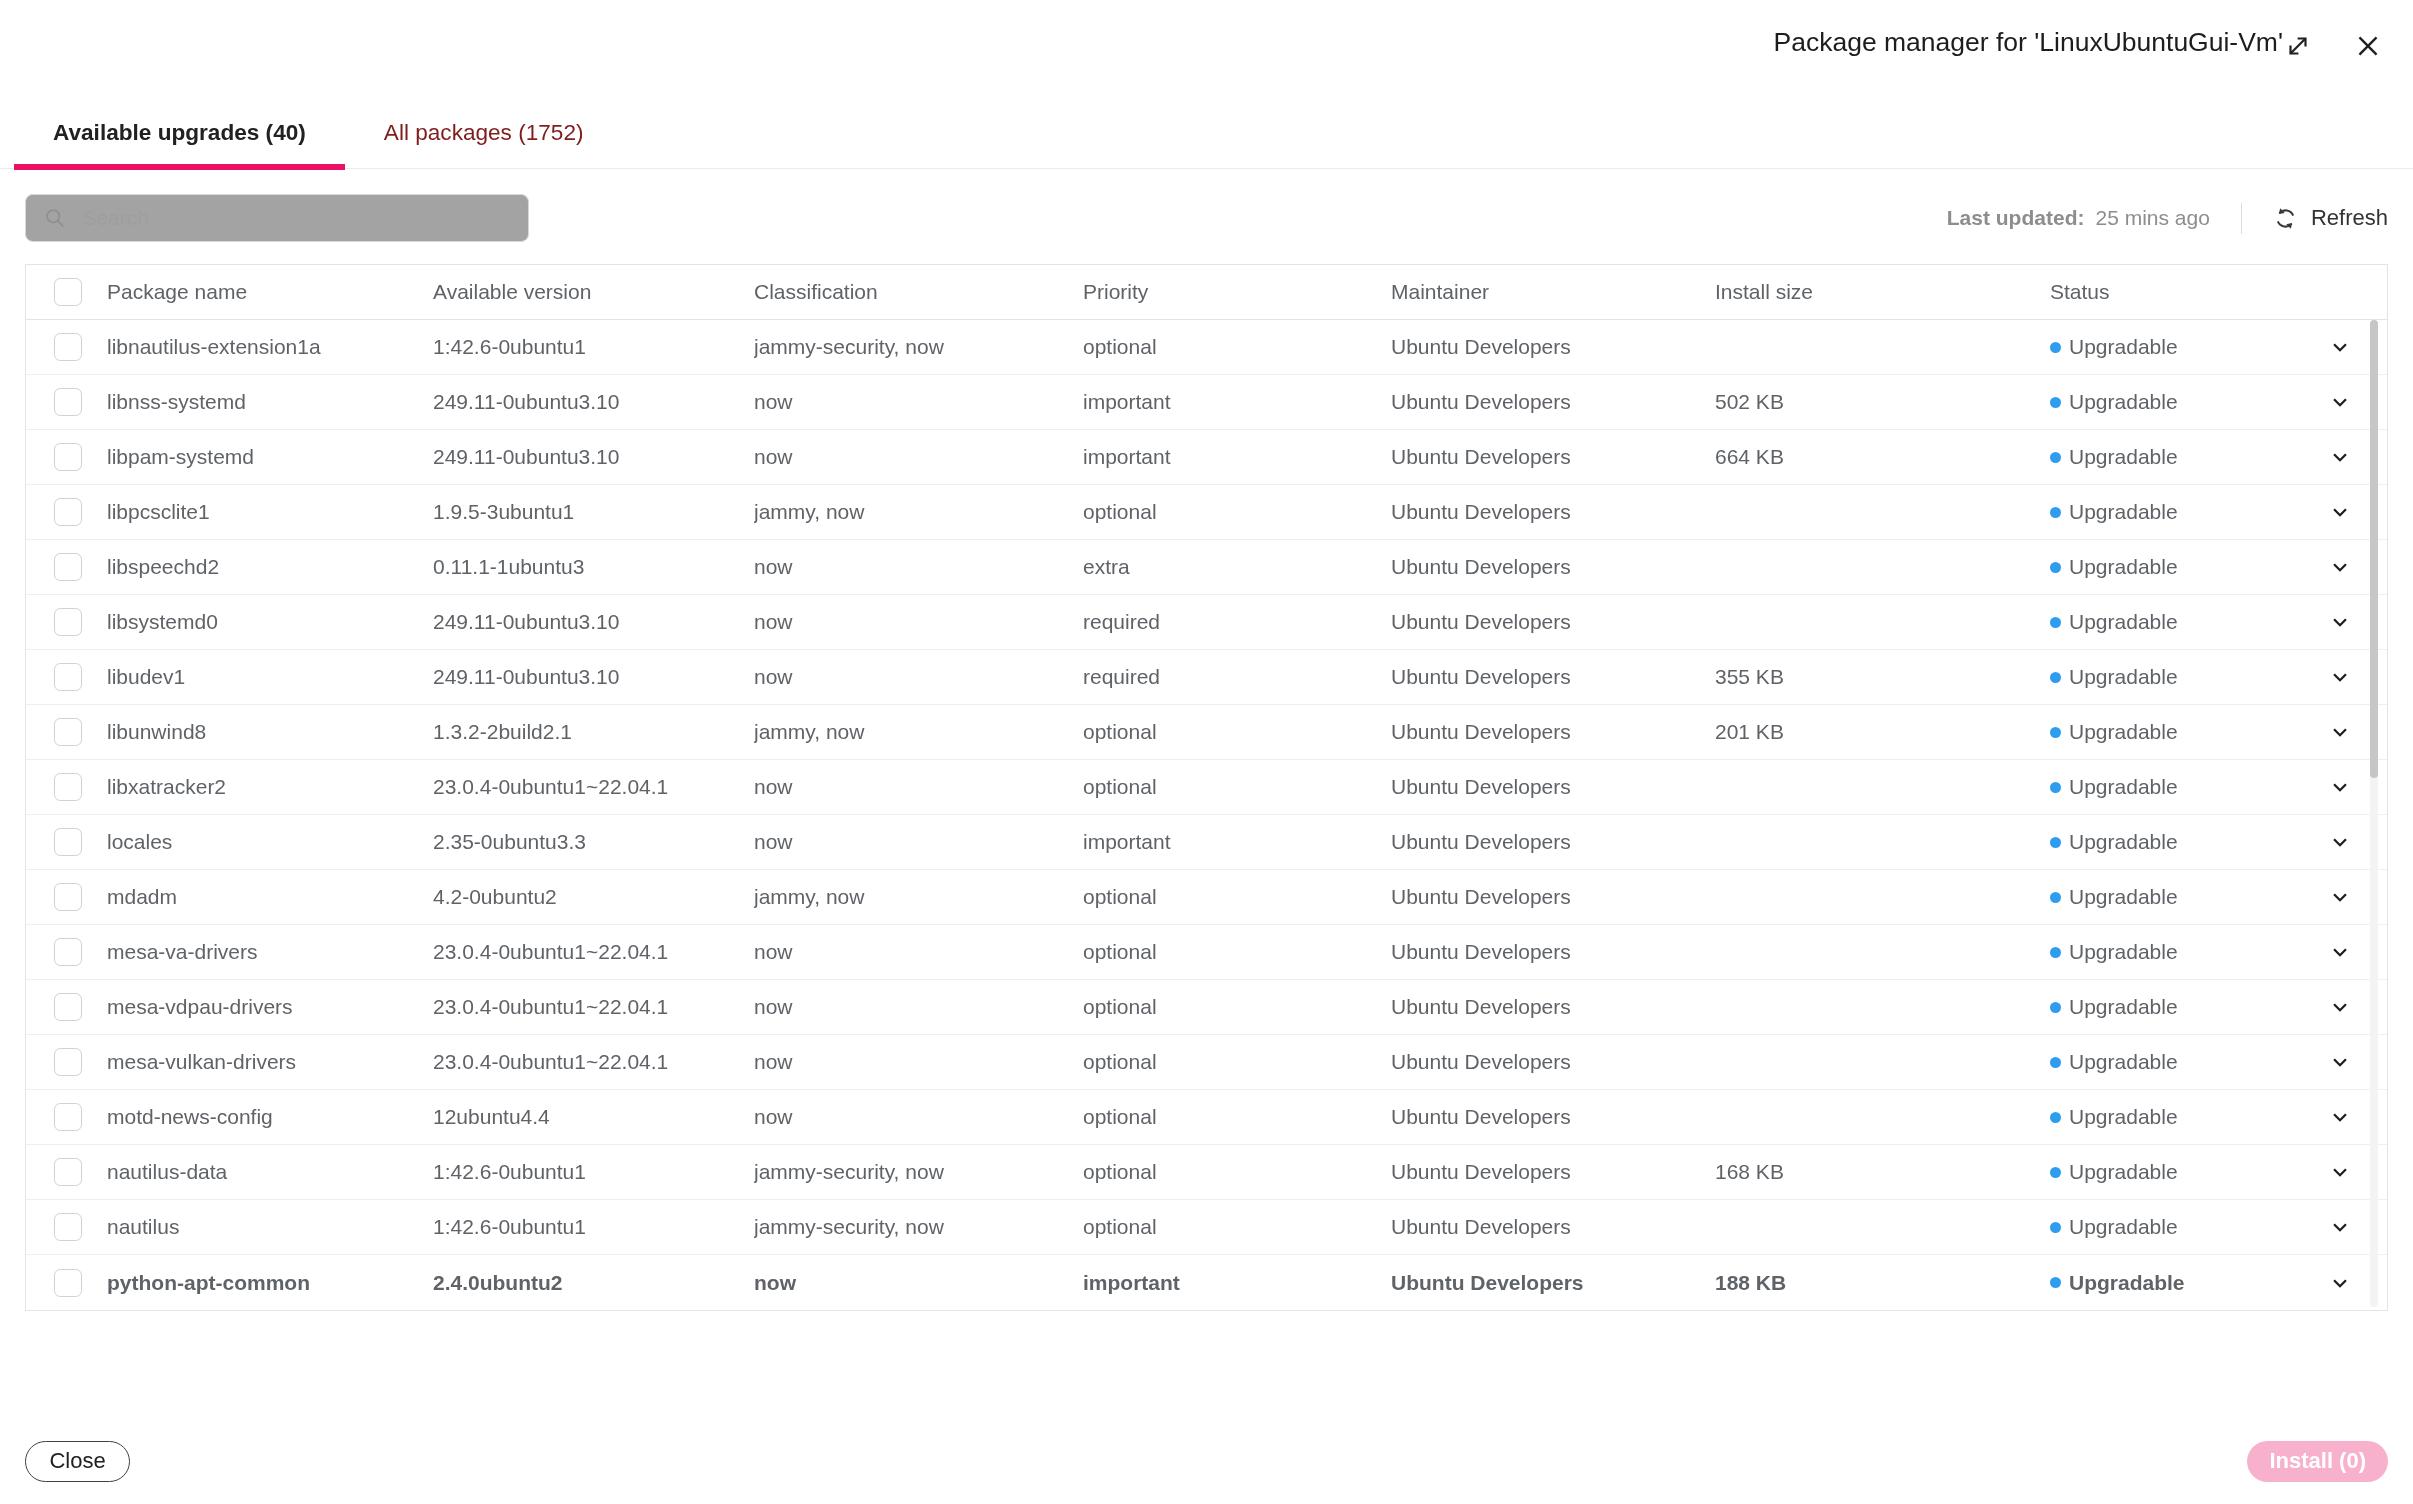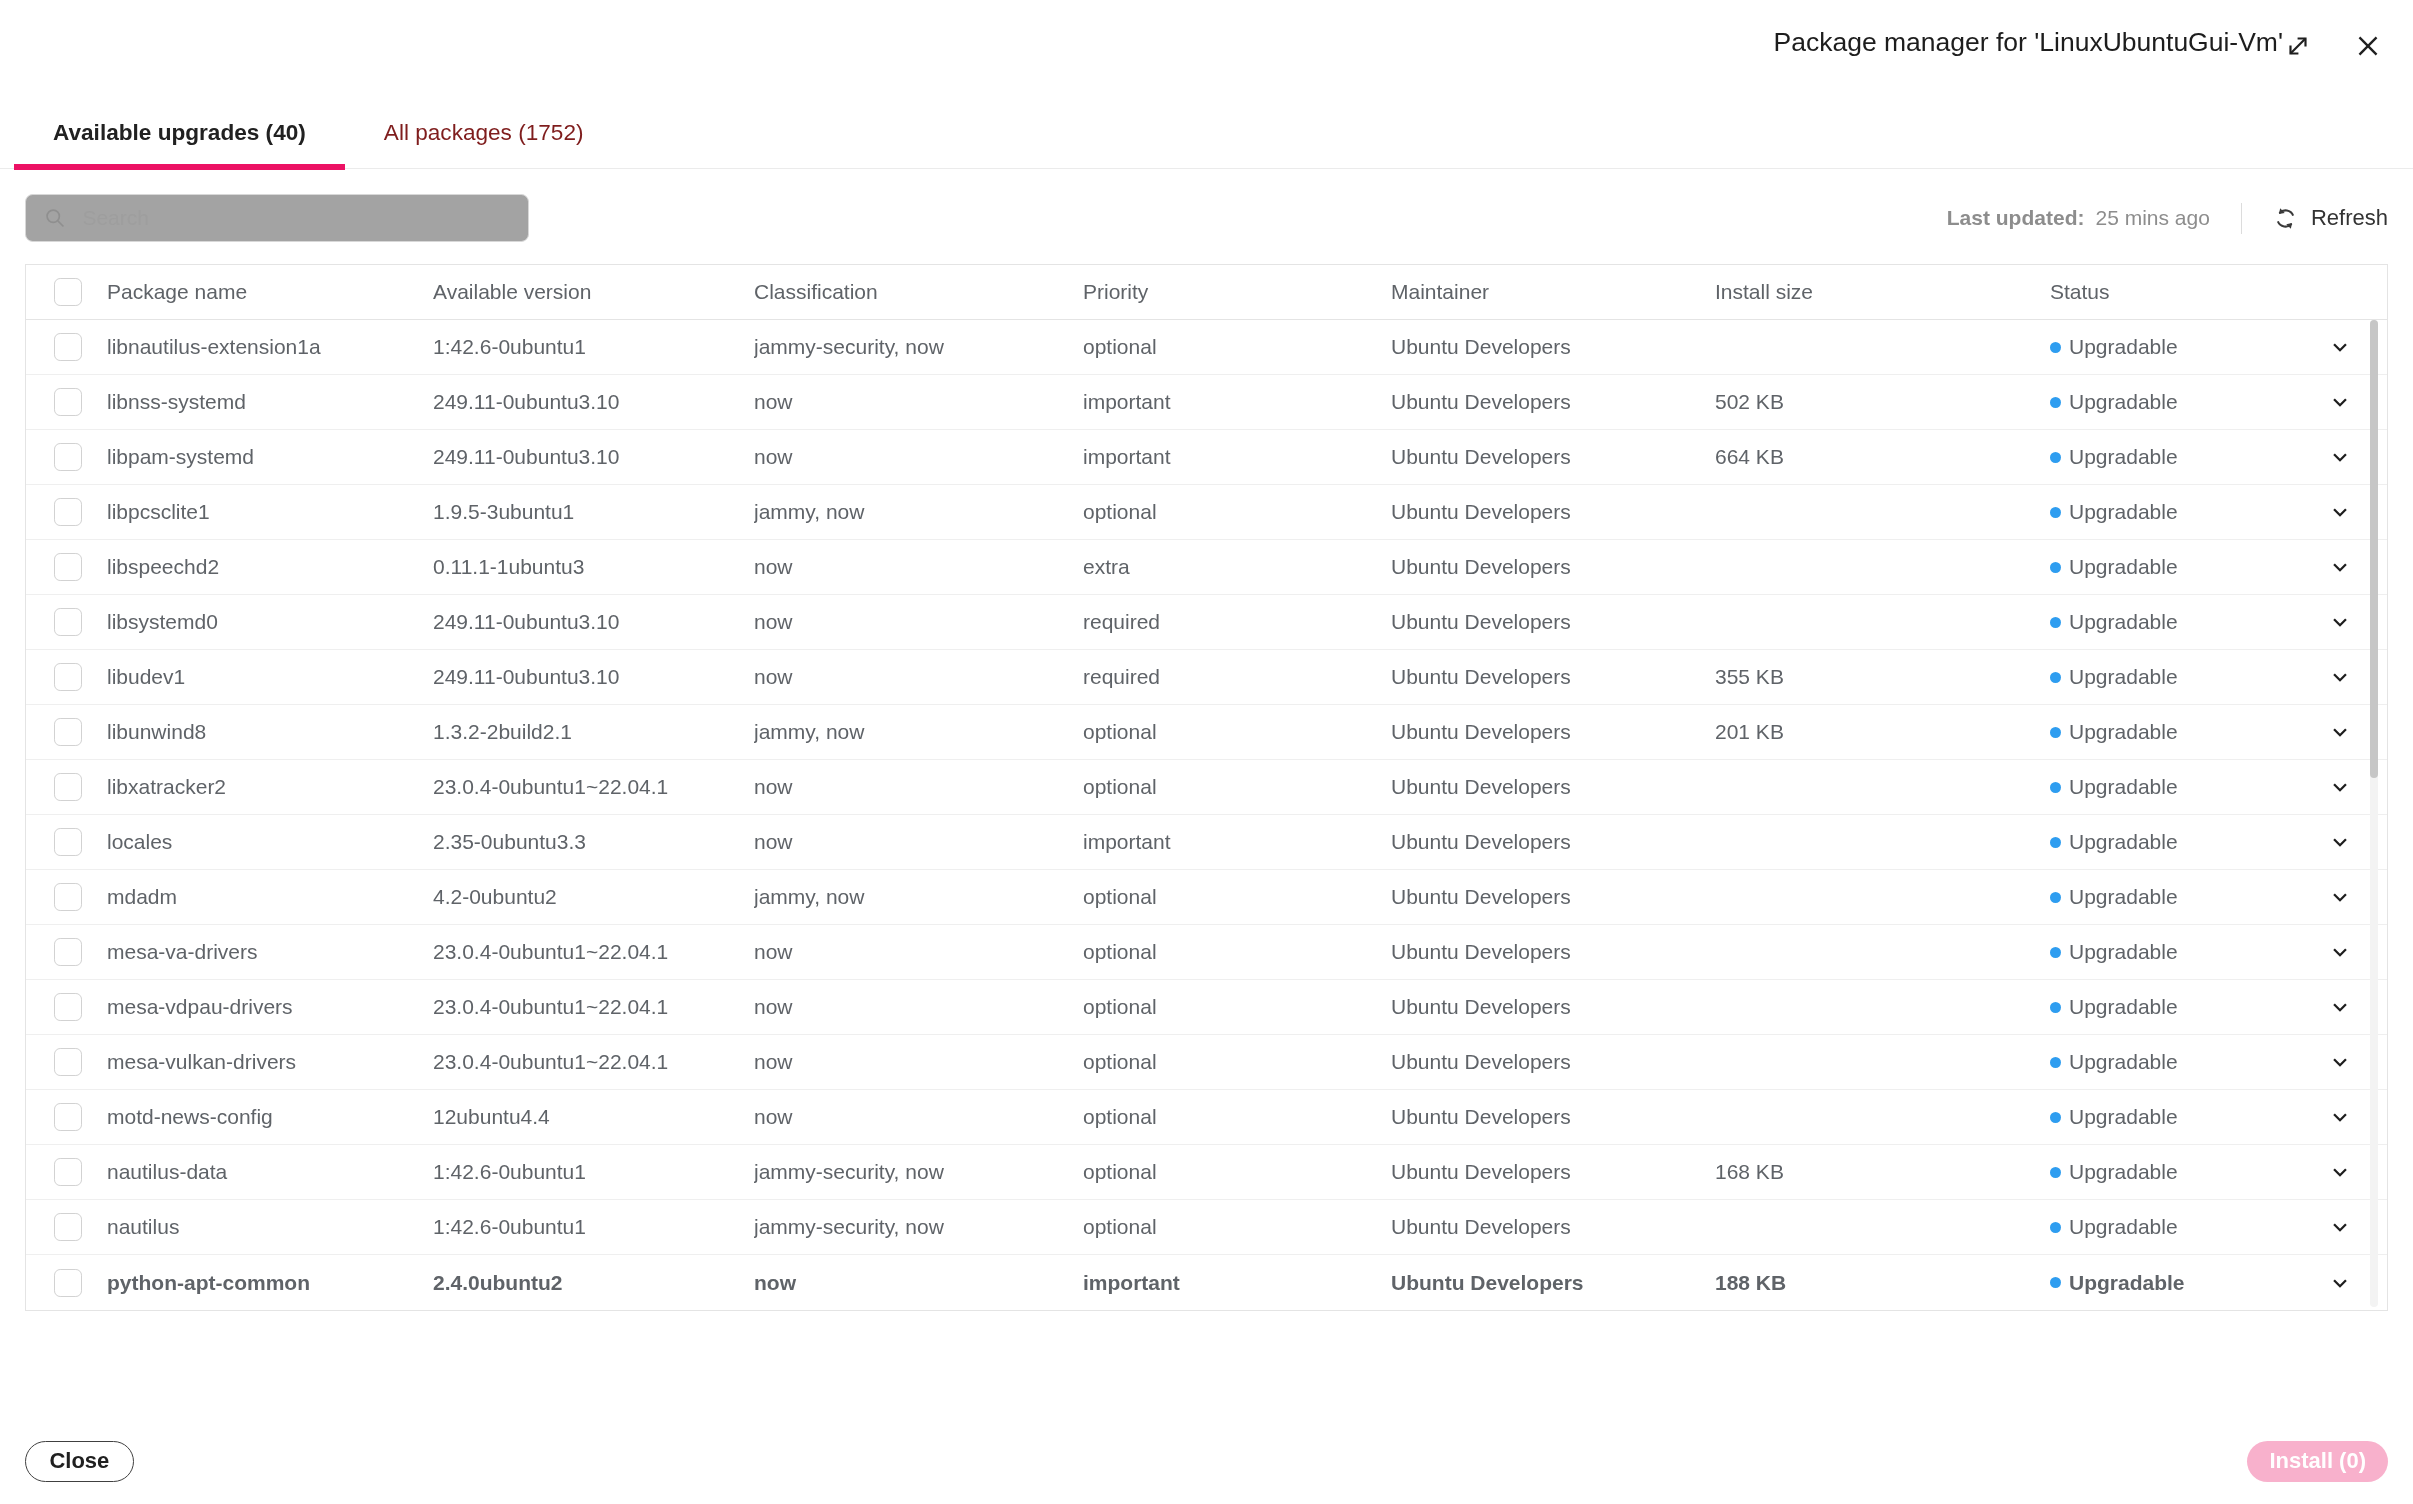--- a/index.html
+++ b/index.html
@@ -64,21 +64,21 @@
 
   
   .sbar{position:absolute;top:55px;bottom:3.1px;right:9.4px;width:7.8px;background:#f3f3f3;
     border-radius:4.7px;}
   .sthumb{position:absolute;top:0;left:0;width:7.8px;height:458px;background:#c6c6c6;
     border-radius:4.7px;}
 
   
   .btn-close{position:absolute;left:25px;bottom:23.4px;height:41px;padding:0 23.4px;
     border:1.6px solid #404040;border-radius:21px;background:#fff;color:#202020;
-    font-size:22px;font-weight:700;font-family:inherit;cursor:pointer;}
+    font-size:22px;font-weight:400;font-family:inherit;cursor:pointer;}
   .btn-install{position:absolute;right:25px;bottom:23.4px;height:41px;padding:0 22px;
     border:none;border-radius:21px;background:var(--accent-disabled);color:#fff;
     font-size:22px;font-weight:700;font-family:inherit;cursor:default;}
 </style>
 </head>
 <body>
 
 <div class="dialog">
 
   <div class="dlg-header">

